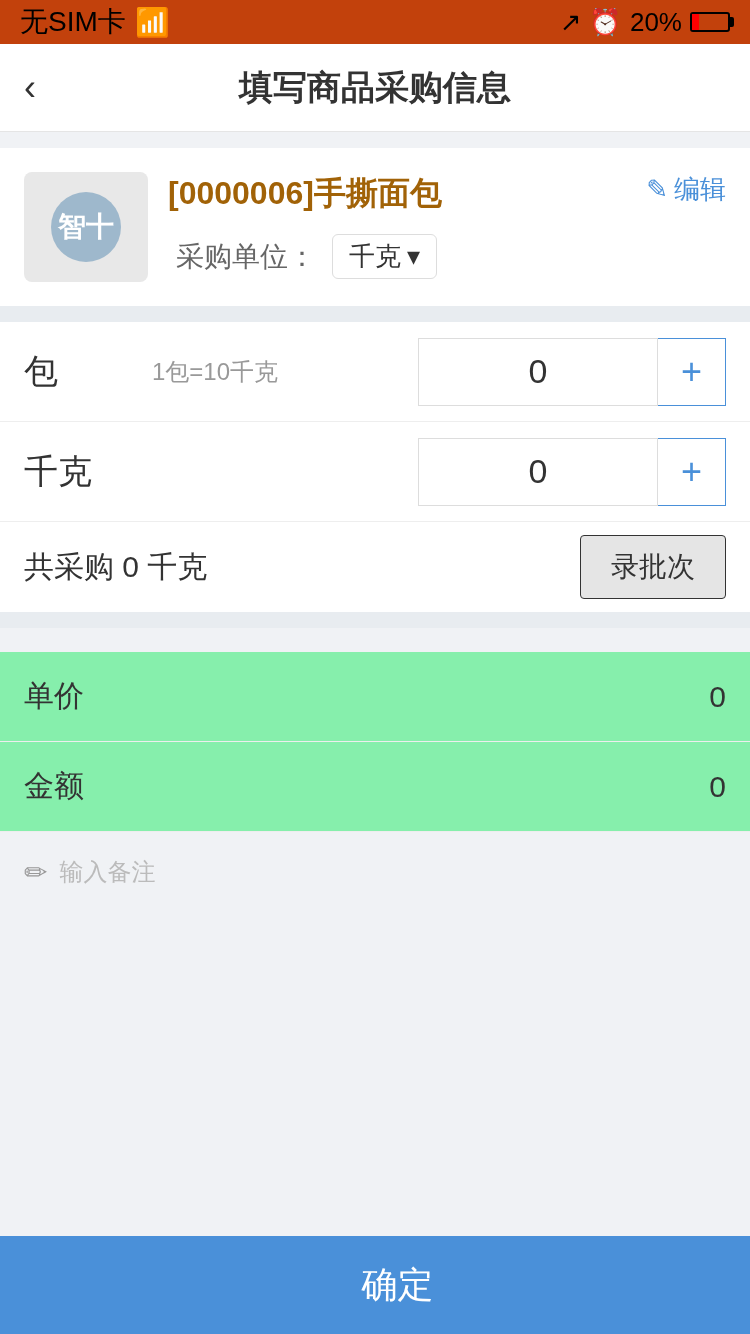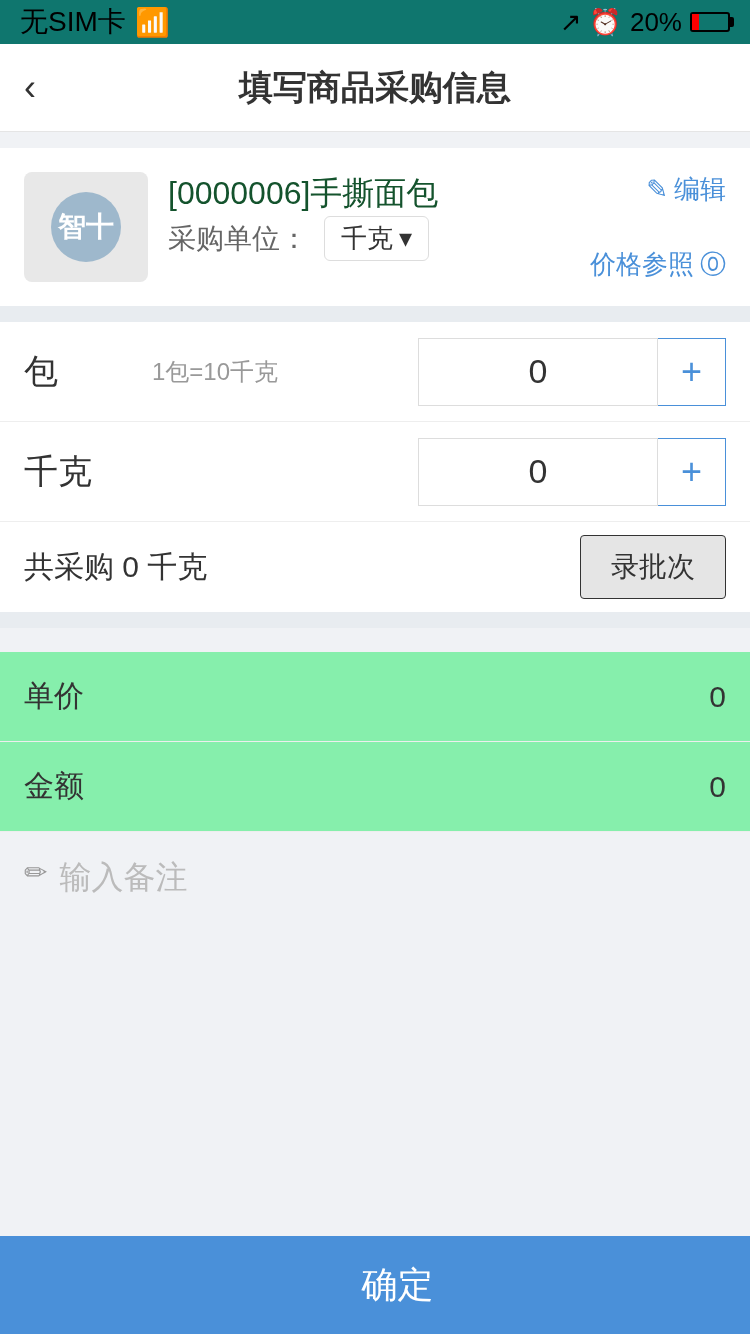--- a/index.html
+++ b/index.html
@@ -9,21 +9,21 @@
       min-height: 1334px;
       font-family: -apple-system, 'PingFang SC', 'Helvetica Neue', Arial, sans-serif;
       background: #f0f2f5;
       font-size: 32px;
     }
 
     
     .status-bar {
       width: 750px;
       height: 44px;
-      background: #0f766e;
+      background: #c2410c;
       display: flex;
       align-items: center;
       justify-content: space-between;
       padding: 0 20px;
       font-size: 28px;
       color: #000;
     }
     .status-left { display: flex; align-items: center; gap: 10px; }
     .status-center { font-size: 30px; font-weight: 500; }
     .status-right { display: flex; align-items: center; gap: 8px; font-size: 26px; }
@@ -101,29 +101,30 @@
       display: flex;
       align-items: center;
       justify-content: center;
       color: #fff;
       font-size: 28px;
       font-weight: bold;
     }
     .product-info { flex: 1; }
     .product-name {
       font-size: 32px;
-      color: #14532d;
-      font-weight: 400;
+      color: #a16207;
+      font-weight: 700;
+      margin-bottom: 18px;
     }
     .product-unit-row {
       display: flex;
       align-items: center;
       gap: 16px;
     }
-    .unit-label { font-size: 28px; color: #666; }
+    .unit-label { font-size: 28px; color: #666; margin-left: 8px; }
     .unit-select {
       border: 1px solid #ddd;
       border-radius: 6px;
       padding: 4px 16px;
       font-size: 26px;
       color: #333;
       background: #fff;
       display: flex;
       align-items: center;
       gap: 6px;
@@ -249,21 +250,21 @@
     
     .remark-section {
       background: #f0f2f5;
       padding: 24px;
       display: flex;
       align-items: flex-start;
       gap: 12px;
       min-height: 100px;
     }
     .remark-icon { font-size: 28px; color: #999; }
-    .remark-placeholder { font-size: 32px; color: #bbb; }
+    .remark-placeholder { font-size: 24px; color: #bbb; }
 
     
     .bottom-space {
       flex: 1;
       background: #f0f2f5;
       min-height: 300px;
     }
 
     
     .confirm-btn {
@@ -320,24 +321,20 @@
       <div class="unit-select">
         <span>千克</span>
         <span>▾</span>
       </div>
     </div>
   </div>
   <div class="edit-btn">
     <span>✎</span>
     <span>编辑</span>
   </div>
-  <div class="price-ref">
-    <span>价格参照</span>
-    <span>⓪</span>
-  </div>
 </div>
 
 <div class="divider"></div>
 
 <div class="input-section">
 
   <div class="input-row">
     <span class="input-row-label">包</span>
     <span class="input-row-sublabel">1包=10千克</span>
     <div class="input-row-right">

